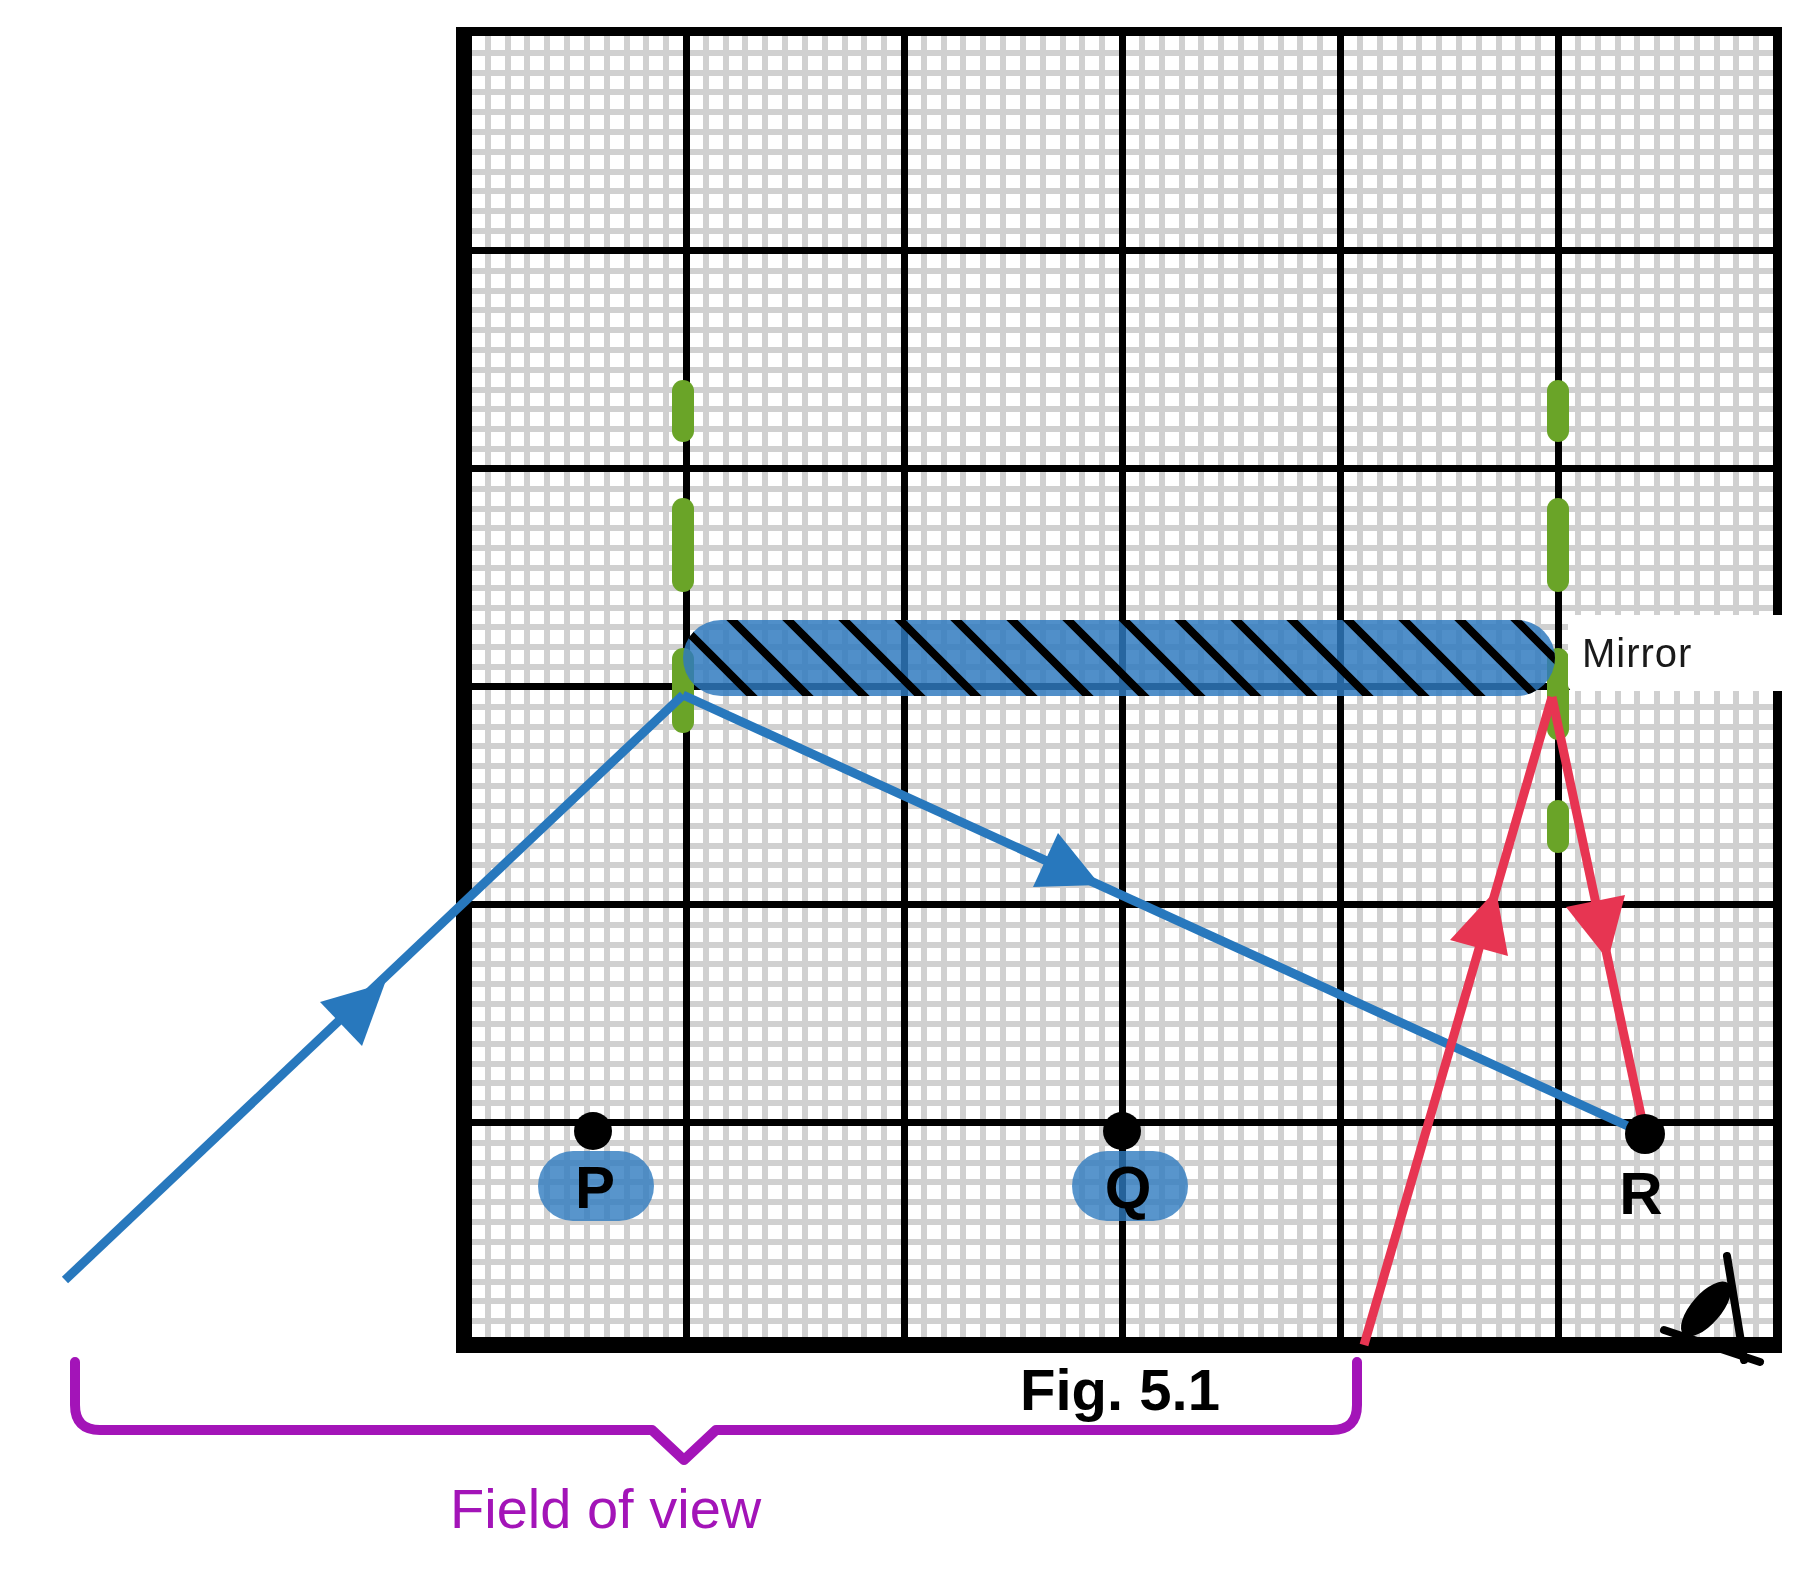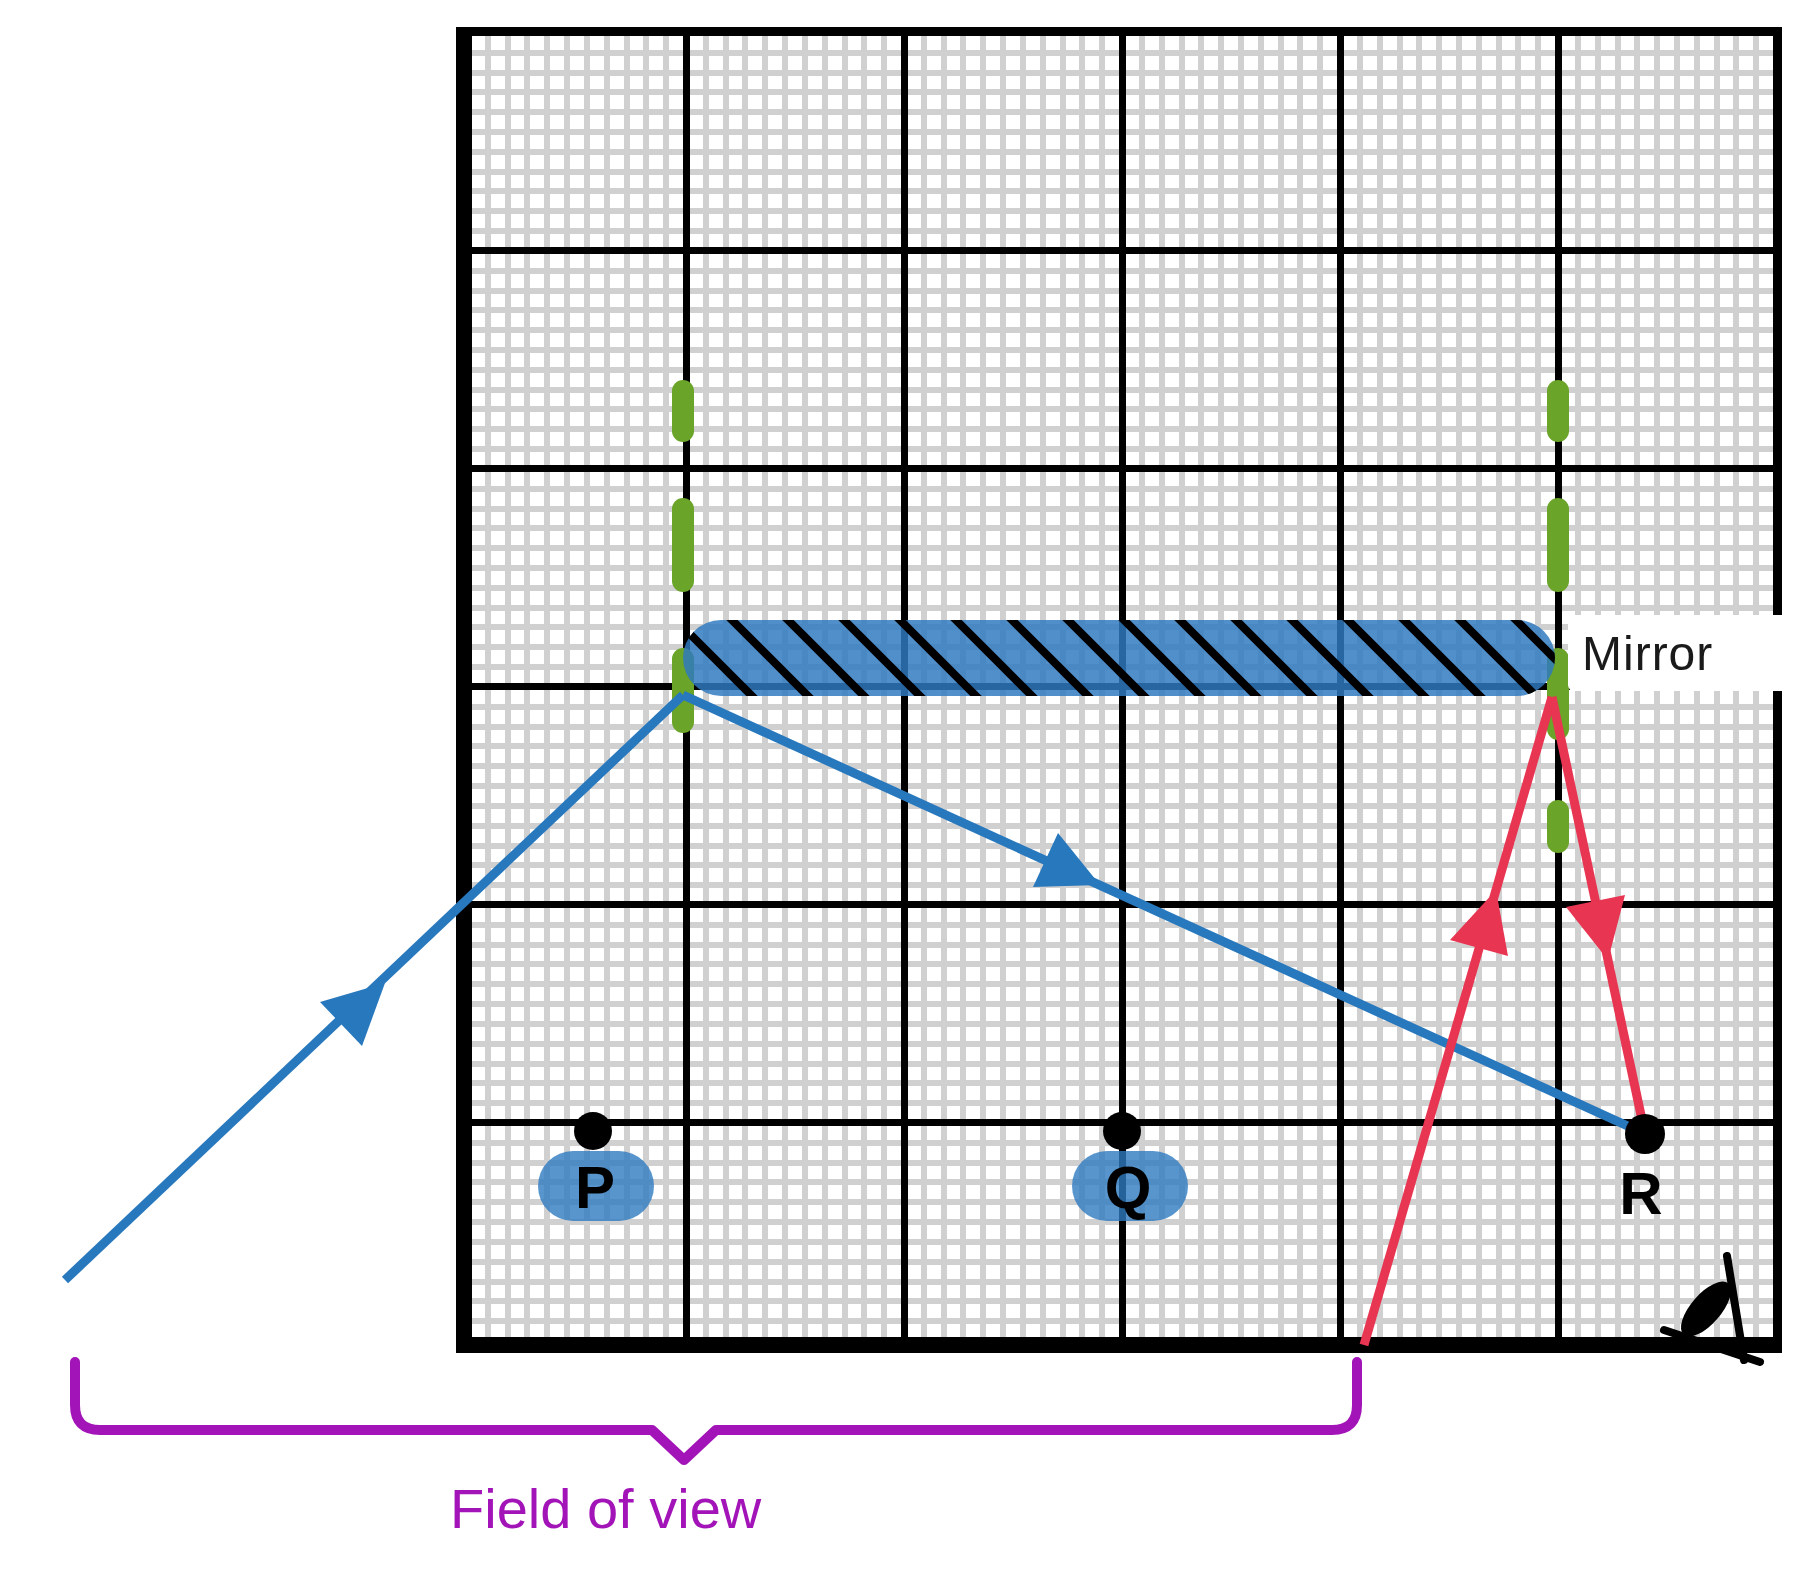--- a/index.html
+++ b/index.html
@@ -29,21 +29,21 @@
   .dot{fill:#000;}
   .blob{fill:var(--mirror_blue,#2e7abf);fill-opacity:.8;}
   .eye-line{stroke:#000;stroke-width:8;stroke-linecap:round;}
   .eye-ball{fill:#000;}
   .brace{stroke:var(--brace_purple,#a314b8);stroke-width:10;fill:none;stroke-linecap:round;stroke-linejoin:round;}
   
   .lbl{position:absolute;color:#111;}
   .mirror-label{
     left:1568px;top:615px;width:232px;height:76px;background:var(--label_bg,#fff);
     display:flex;align-items:center;padding-left:14px;box-sizing:border-box;
-    font-size:48px;letter-spacing:1px;color:#1a1a1a;border-radius:6px;
+    font-size:40px;letter-spacing:1px;color:#1a1a1a;border-radius:6px;
   }
   .fig-caption{left:960px;top:1356px;width:320px;text-align:center;font-size:58px;font-weight:bold;color:#000;}
   .fov-label{left:450px;top:1476px;width:520px;font-size:56px;color:var(--brace_purple,#a314b8);letter-spacing:0;}
   .pt-letter{width:80px;text-align:center;font-size:60px;font-weight:bold;color:#000;line-height:62px;}
   .pt-p{left:555px;top:1157px;}
   .pt-q{left:1088px;top:1157px;}
   .pt-r{left:1601px;top:1163px;}
 </style>
 </head>
 <body>
@@ -104,16 +104,17 @@
   </svg>
 
   <div class="lbl mirror-label">
     <span>Mirror</span>
   </div>
 
   <div class="lbl pt-letter pt-p">P</div>
   <div class="lbl pt-letter pt-q">Q</div>
   <div class="lbl pt-letter pt-r">R</div>
 
+  <div class="lbl fig-caption">Fig. 5.1</div>
 
   <div class="lbl fov-label">Field of view</div>
 
 </div>
 
 </body></html>

